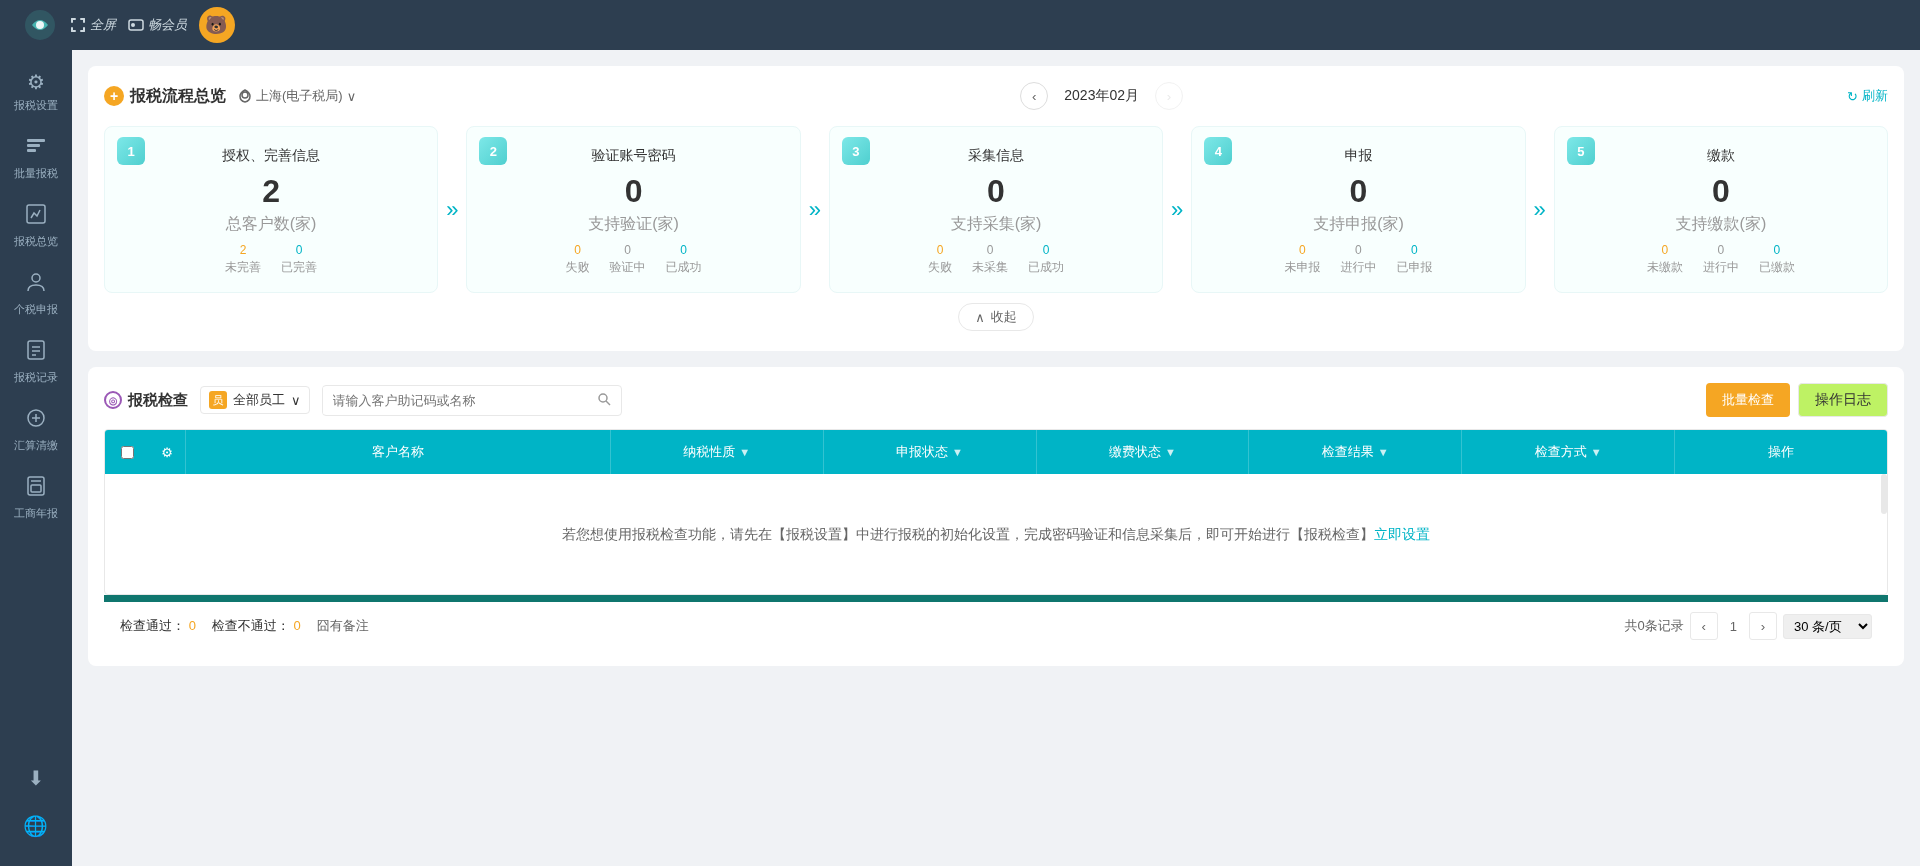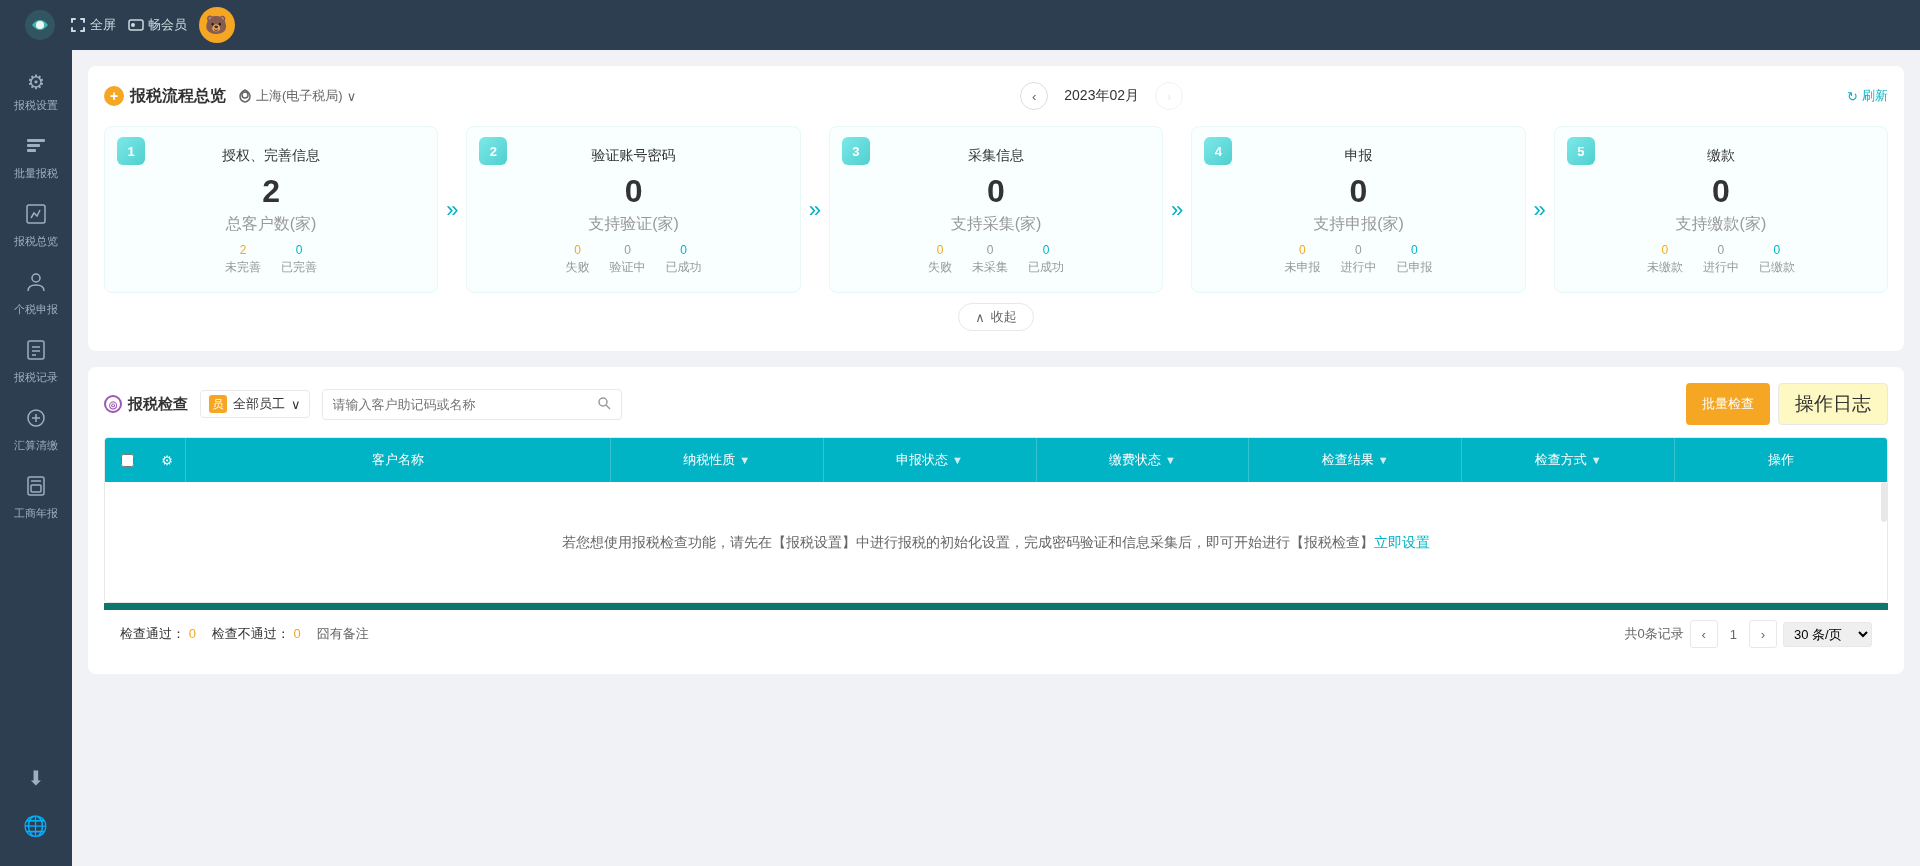--- a/index.html
+++ b/index.html
@@ -43,21 +43,21 @@
       color: #fff;
       border-radius: 4px;
     }
     .top-nav .nav-right {
       display: flex;
       align-items: center;
       gap: 12px;
       color: #cdd9e0;
       font-size: 13px;
     }
-    .top-nav .nav-right span { cursor: pointer; display: flex; align-items: center; gap: 4px; }
+    .top-nav .nav-right span { cursor: pointer; display: flex; align-items: center; gap: 4px; font-style: italic; }
 
     
     .sidebar {
       position: fixed;
       top: 50px;
       left: 0;
       bottom: 0;
       width: 72px;
       background: #2d3e50;
       display: flex;
@@ -334,27 +334,27 @@
     .btn-orange {
       background: #f5a623;
       color: #fff;
       border: none;
       border-radius: 4px;
       padding: 7px 16px;
       cursor: pointer;
       font-size: 13px;
     }
     .btn-white {
-      background: #fef9c3;
+      background: #bef264;
       color: #333;
       border: 1px solid #e8e8e8;
       border-radius: 4px;
       padding: 7px 16px;
       cursor: pointer;
-      font-size: 19px;
+      font-size: 14px;
     }
 
     
     .table-wrapper {
       border: 1px solid #e8e8e8;
       border-radius: 4px;
       overflow: hidden;
     }
     .table-header {
       display: flex;

